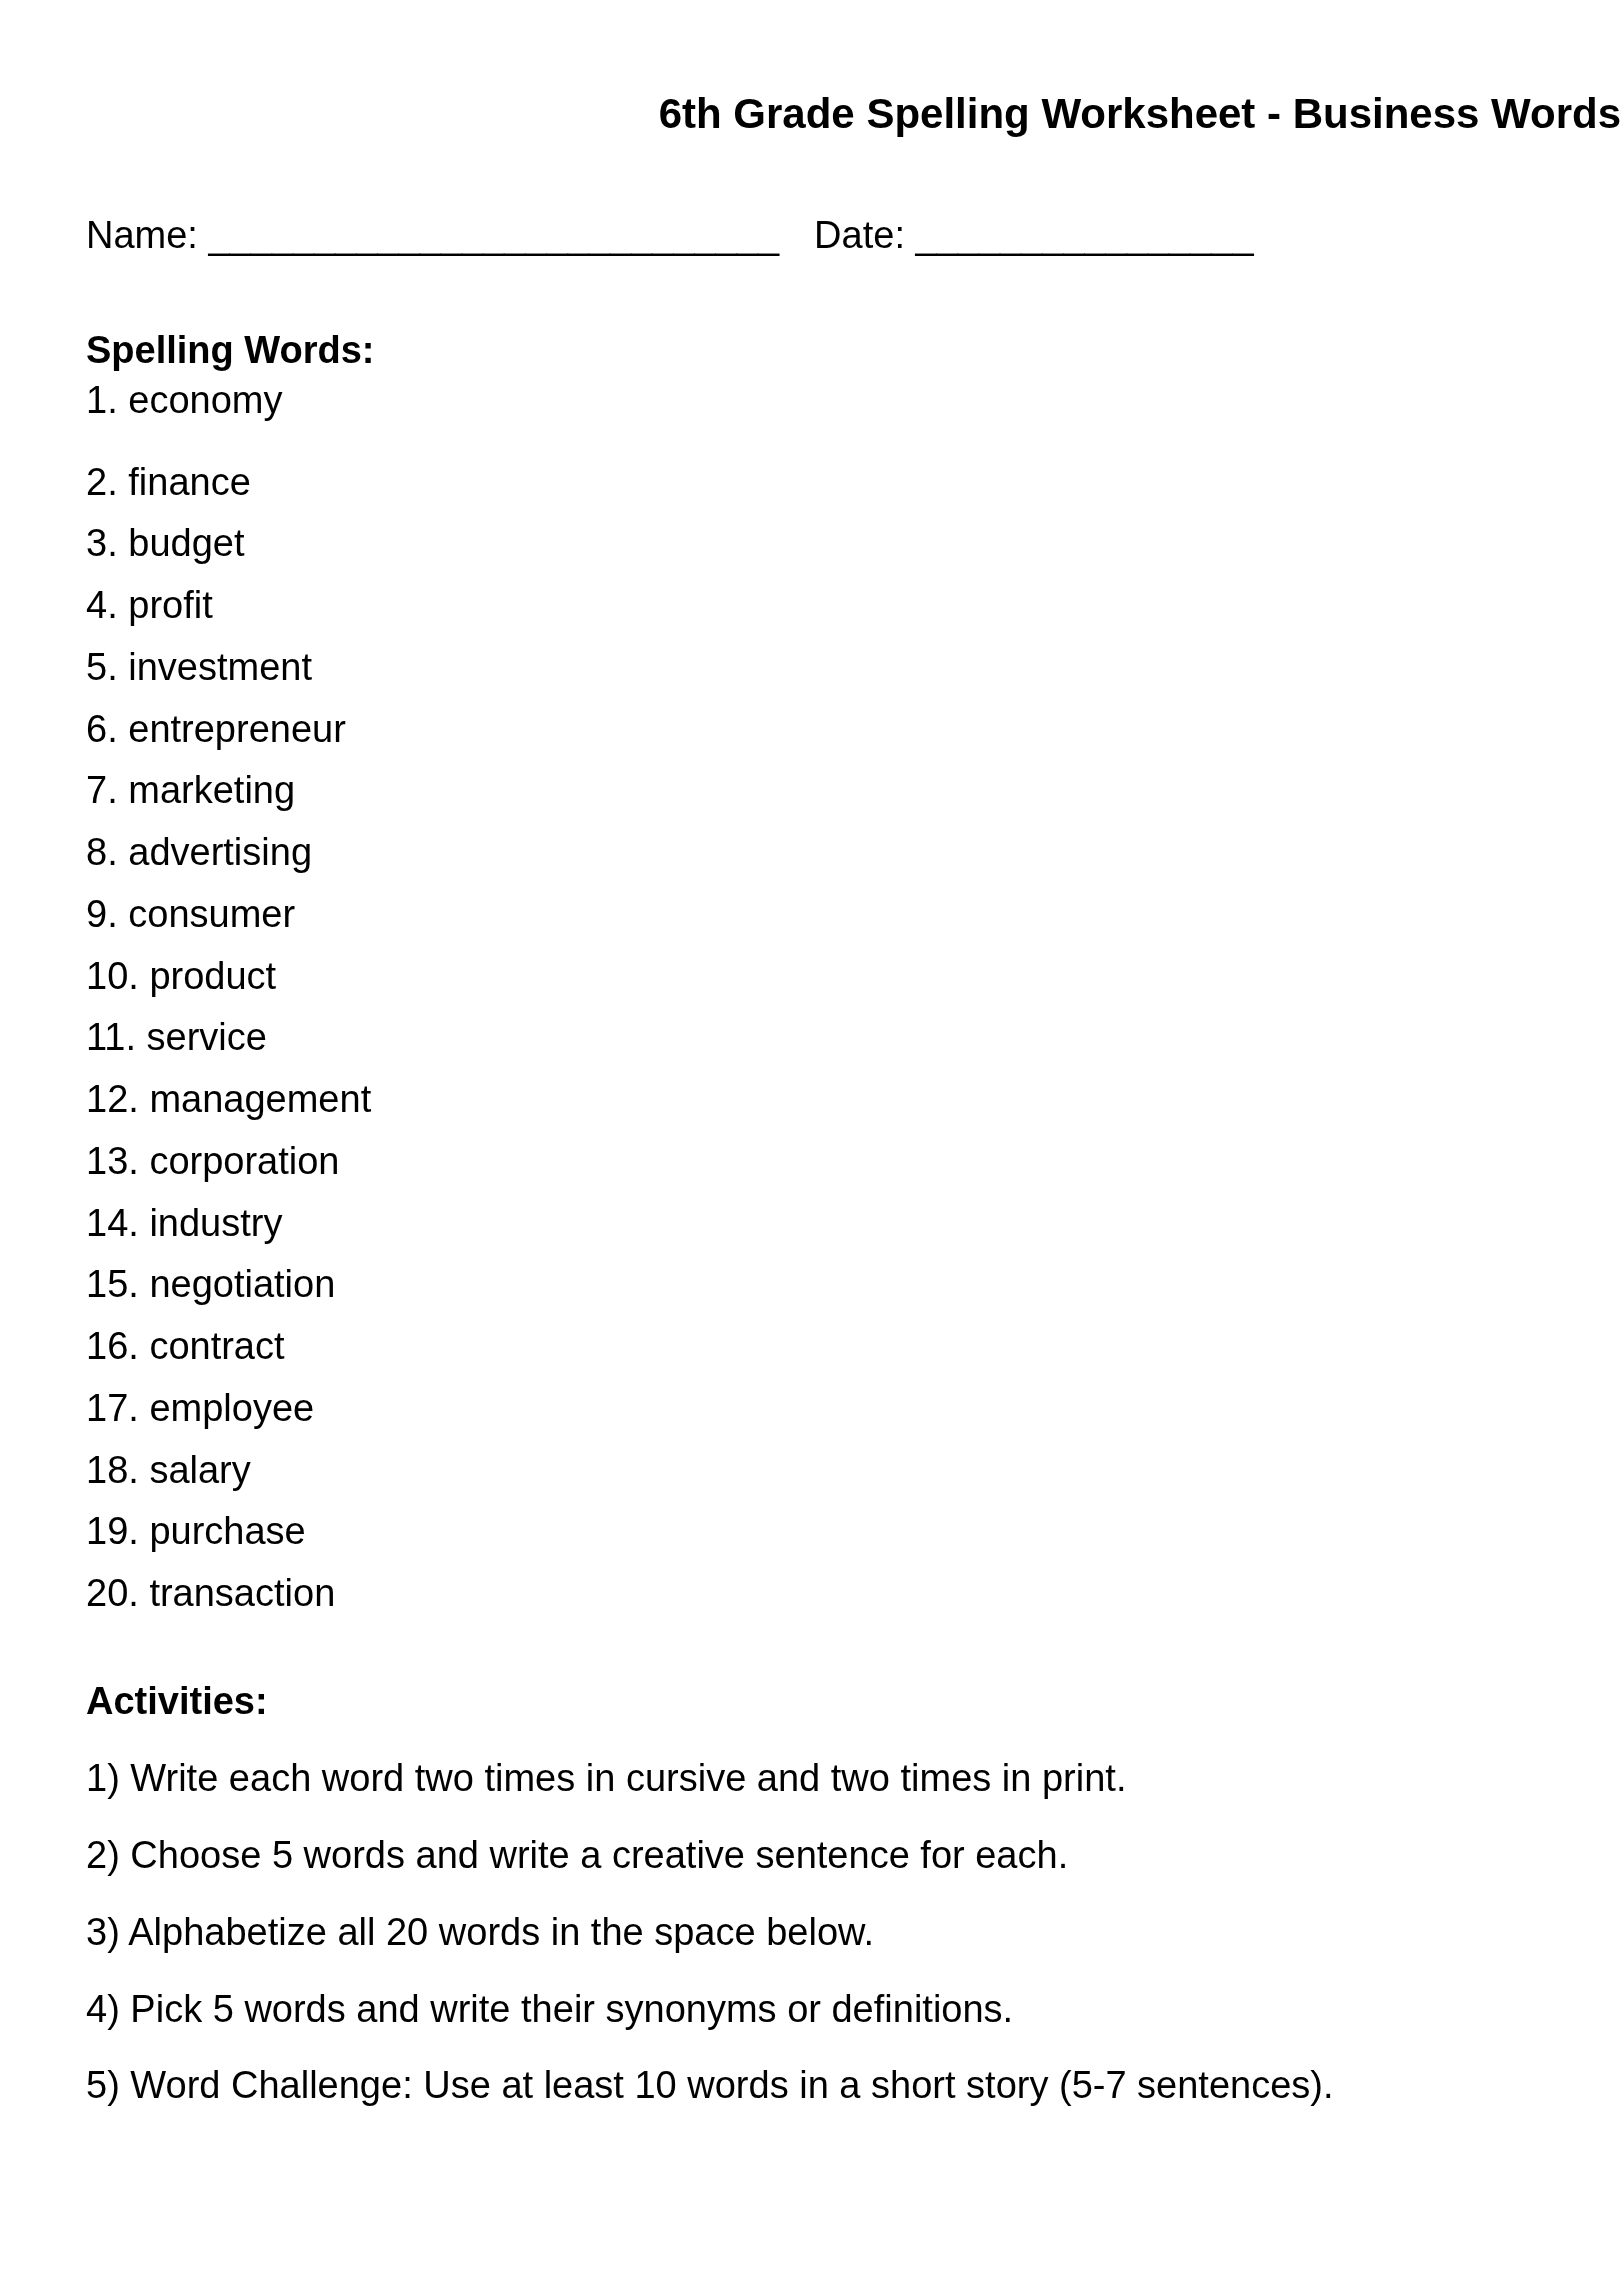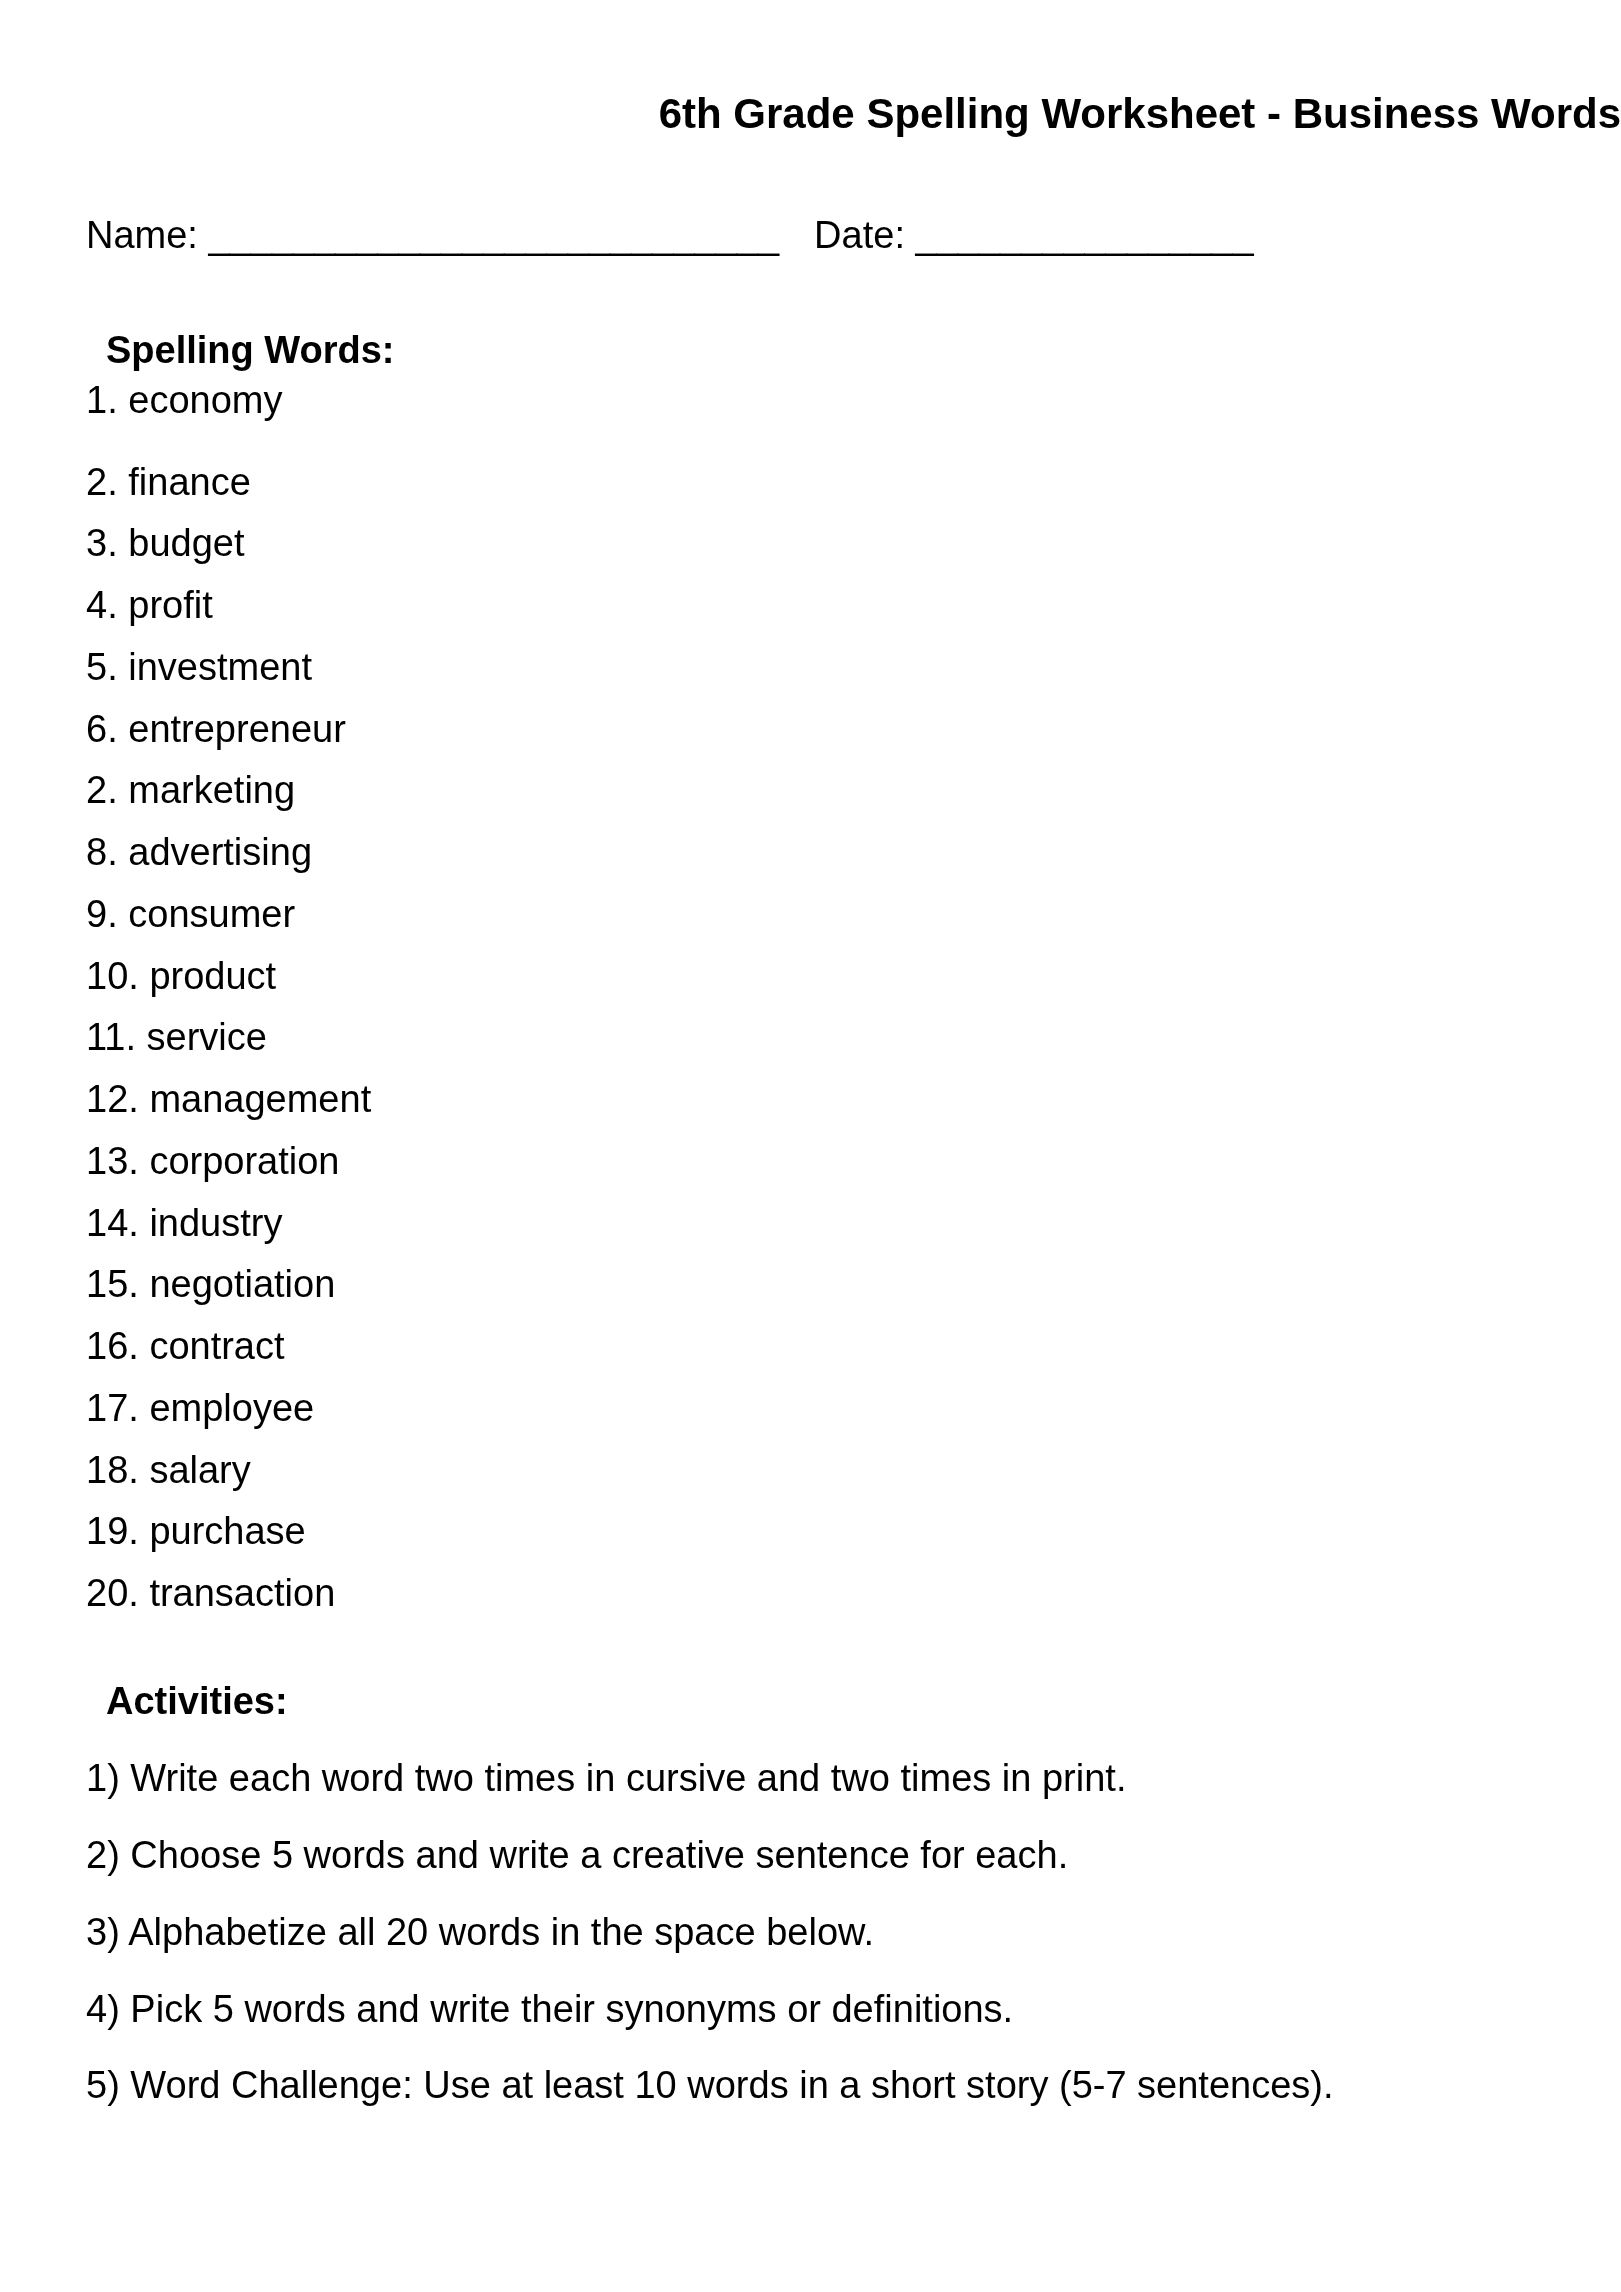--- a/index.html
+++ b/index.html
@@ -5,42 +5,42 @@
     html, body { margin: 0; padding: 0; background: #ffffff; }
     body {
       width: 1621px; height: 2293px; position: relative; overflow: hidden;
       font-family: "Liberation Sans", sans-serif; color: #000000;
     }
     .line { position: absolute; left: 86px; white-space: pre; line-height: 1; font-size: 38px; }
     .title {
       position: absolute; left: 0; width: 1621px; top: 93px; text-align: right;
       font-size: 42px; font-weight: bold; line-height: 1; white-space: pre;
     }
-    .heading { font-weight: bold; margin-left: 20px; }
+    .heading { font-weight: bold; }
     .name-row { top: 216px; }
     .gap { display: inline-block; width: 35px; }
     #words .line, #acts .line { left: 86px; }
   </style>
 </head>
 <body>
 
 <div class="title">6th Grade Spelling Worksheet - Business Words</div>
 
 <div class="line name-row"><span>Name: </span><span>___________________________</span><span class="gap"></span><span>Date: </span><span>________________</span></div>
 
 <div class="line heading" style="top:331px">Spelling Words:</div>
 
 <div id="words">
   <div class="line" style="top:381px">1. economy</div>
   <div class="line" style="top:463px">2. finance</div>
   <div class="line" style="top:524px">3. budget</div>
   <div class="line" style="top:586px">4. profit</div>
   <div class="line" style="top:648px">5. investment</div>
   <div class="line" style="top:710px">6. entrepreneur</div>
-  <div class="line" style="top:771px">2. marketing</div>
+  <div class="line" style="top:771px">7. marketing</div>
   <div class="line" style="top:833px">8. advertising</div>
   <div class="line" style="top:895px">9. consumer</div>
   <div class="line" style="top:957px">10. product</div>
   <div class="line" style="top:1018px">11. service</div>
   <div class="line" style="top:1080px">12. management</div>
   <div class="line" style="top:1142px">13. corporation</div>
   <div class="line" style="top:1204px">14. industry</div>
   <div class="line" style="top:1265px">15. negotiation</div>
   <div class="line" style="top:1327px">16. contract</div>
   <div class="line" style="top:1389px">17. employee</div>

